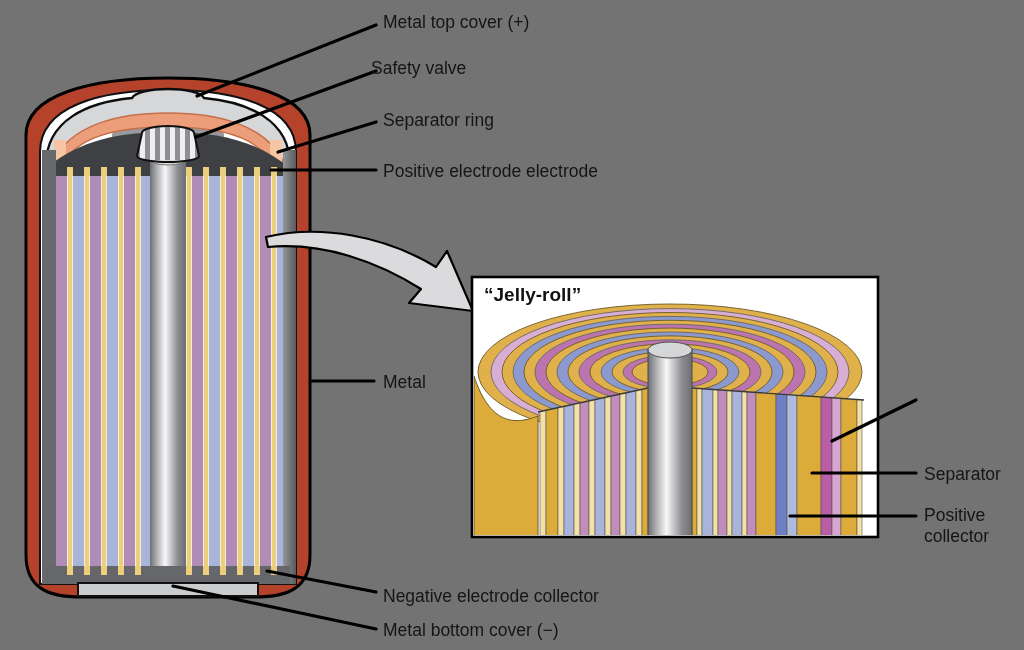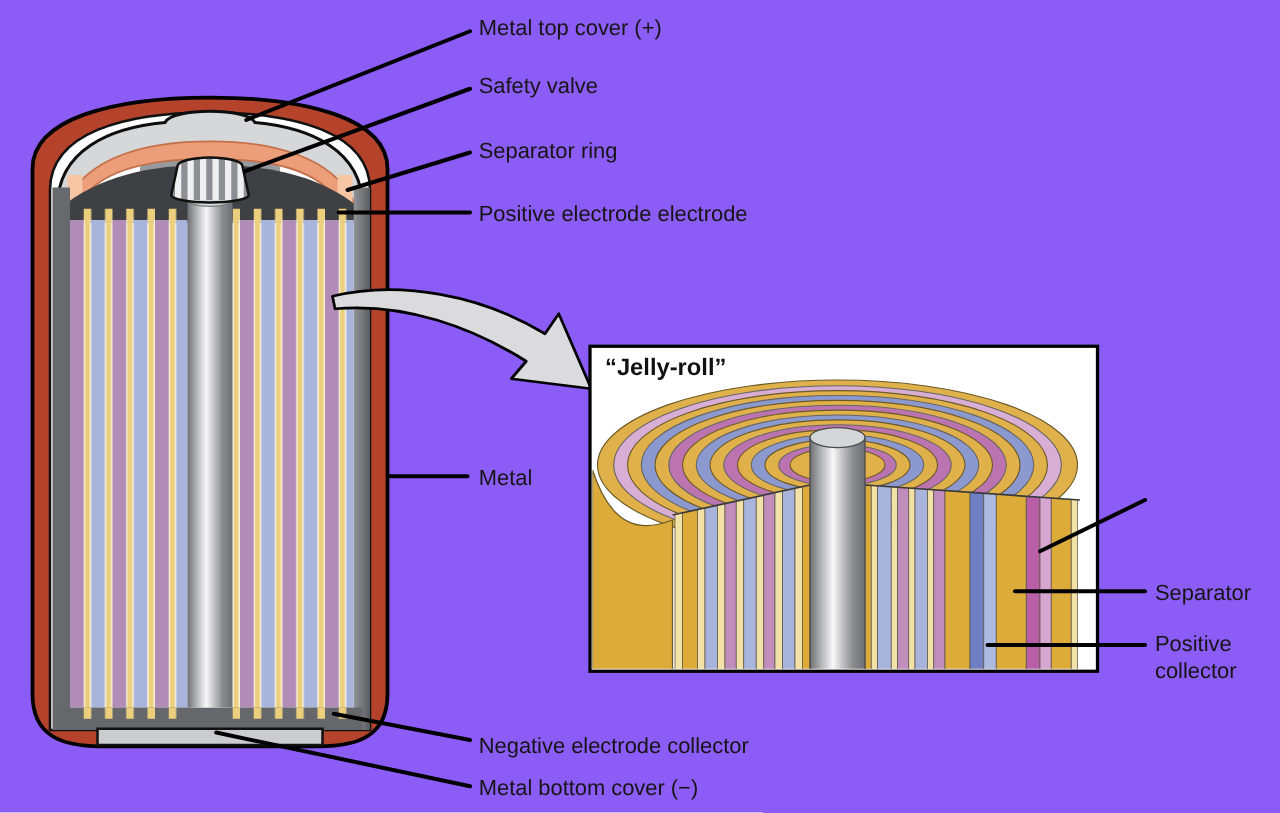--- a/index.html
+++ b/index.html
@@ -1,16 +1,16 @@
 <!DOCTYPE html>
 <html><head>
 <meta charset="utf-8">
 <style>
   html,body{margin:0;padding:0;background:#fff;}
-  #figure{position:relative;width:1024px;height:650px;background:#8b5cf6;overflow:hidden;
+  #figure{position:relative;width:1024px;height:650px;background:#737373;overflow:hidden;
           font-family:"Liberation Sans", sans-serif;}
   svg{position:absolute;left:0;top:0;}
   .lbl{position:absolute;font-size:17.5px;line-height:1.22;color:#151515;white-space:nowrap;}
   .lbl.wrap{white-space:normal;width:100px;}
   .title{font-weight:bold;font-size:19px;color:#111;text-align:center;}
   
   .my{fill:#ECCF7D}.mc{fill:#F6F0D8}.mp{fill:#B18CB7}.mb{fill:#A9B4DB}
   
   .rg{fill:#E0B04A;stroke:#6b5a26;stroke-width:.9}
   .rpl{fill:#D9AED4;stroke:#666;stroke-width:.9}
@@ -198,21 +198,21 @@
     <line class="leader" x1="312" y1="381" x2="374" y2="381"></line>
     <line class="leader" x1="267" y1="571" x2="376" y2="592"></line>
     <line class="leader" x1="173" y1="586" x2="376" y2="629"></line>
     <line class="leader" x1="832" y1="441" x2="916" y2="400"></line>
     <line class="leader" x1="812" y1="473" x2="916" y2="473"></line>
     <line class="leader" x1="790" y1="516" x2="916" y2="516"></line>
   </g>
 </svg>
 
 <div class="lbl" style="left:383px;top:12px">Metal top cover (+)</div>
-<div class="lbl" style="left:383px;top:58px">Safety valve</div>
+<div class="lbl" style="left:371px;top:58px">Safety valve</div>
 <div class="lbl" style="left:383px;top:110px">Separator ring</div>
 <div class="lbl" style="left:383px;top:161px">Positive electrode electrode</div>
 <div class="lbl" style="left:383px;top:372px">Metal</div>
 <div class="lbl" style="left:383px;top:620px">Metal bottom cover (−)</div>
 <div class="lbl" style="left:383px;top:586px">Negative electrode collector</div>
 
 <div class="lbl title" style="left:484px;top:283px">“Jelly-roll”</div>
 <div class="lbl" style="left:924px;top:464px">Separator</div>
 <div class="lbl wrap" style="left:924px;top:505px">Positive collector</div>
 

